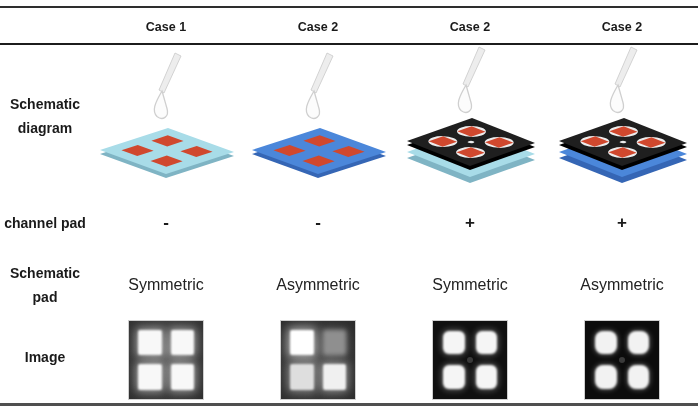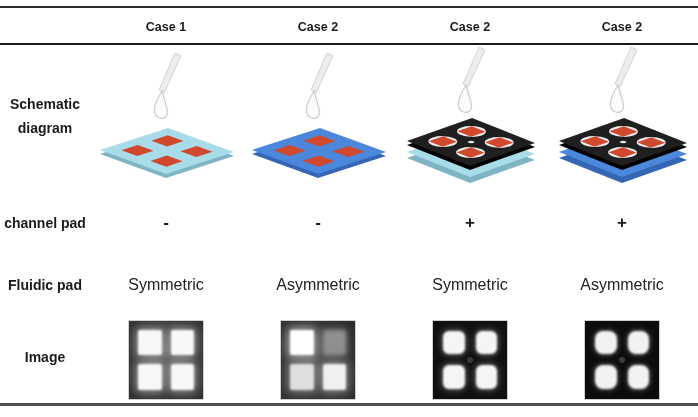--- a/index.html
+++ b/index.html
@@ -179,21 +179,21 @@
     <div class="cell rowlabel">
       <div>
         <div>channel pad</div>
       </div>
     </div>
     <div class="cell pm">-</div>
     <div class="cell pm">-</div>
     <div class="cell pm">+</div>
     <div class="cell pm">+</div>
 
-    <div class="cell rowlabel">Fluidic pad</div>
+    <div class="cell rowlabel">Schematic pad</div>
     <div class="cell val">Symmetric</div>
     <div class="cell val">Asymmetric</div>
     <div class="cell val">Symmetric</div>
     <div class="cell val">Asymmetric</div>
 
     <div class="cell rowlabel">Image</div>
 
     <div class="cell">
       <div class="micro m1">
         <div class="spot s1"></div>

